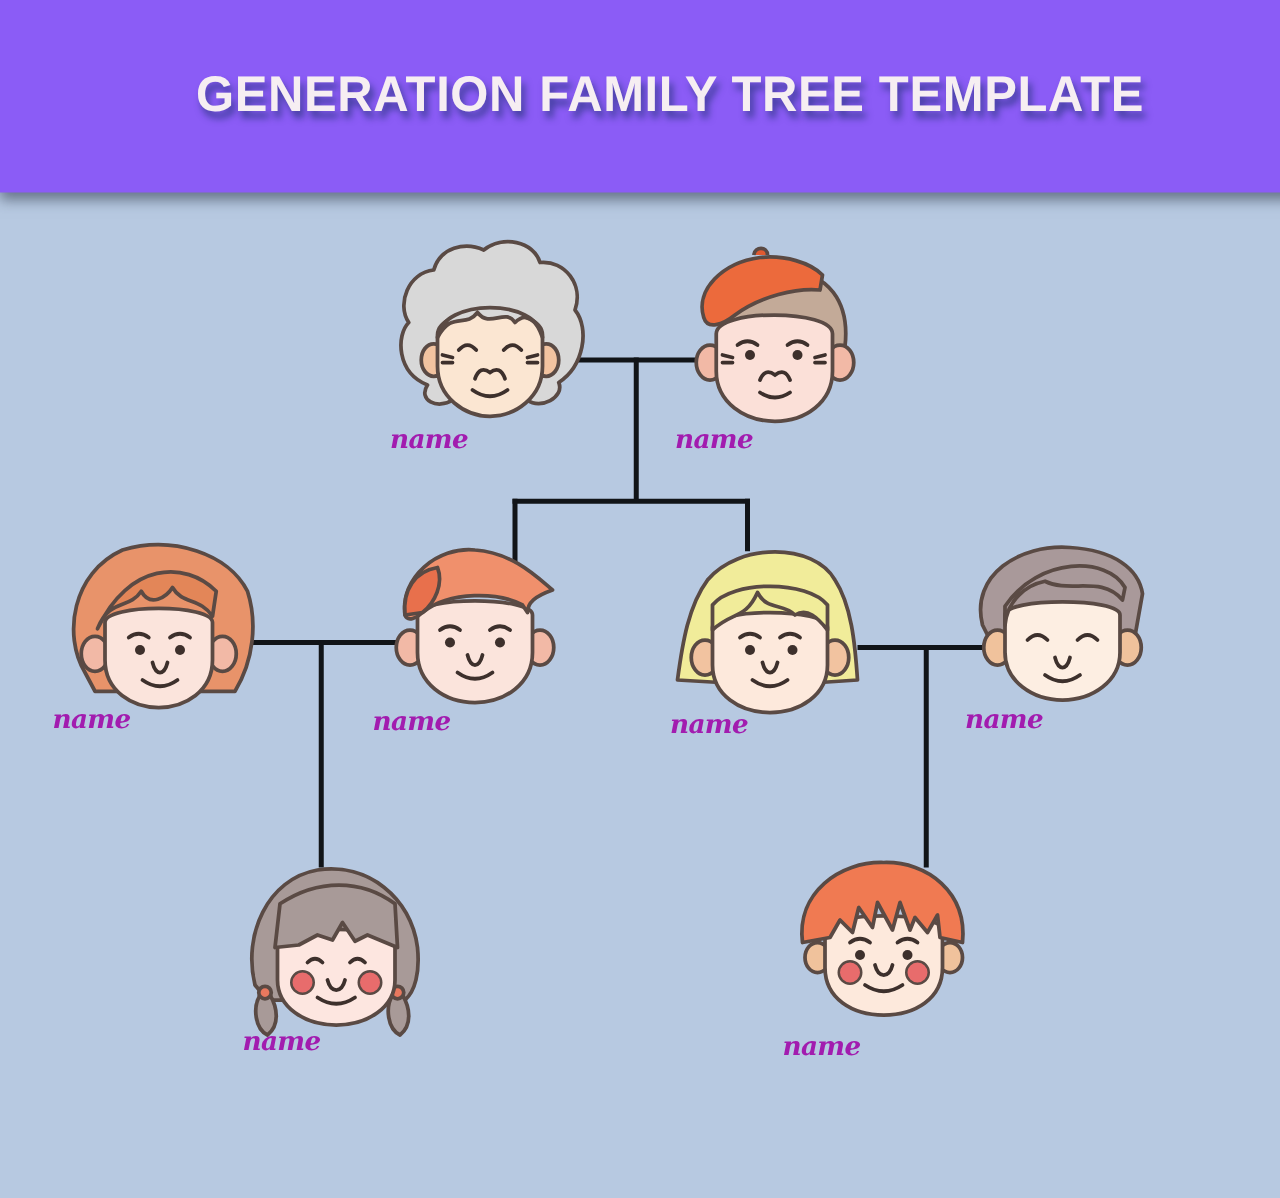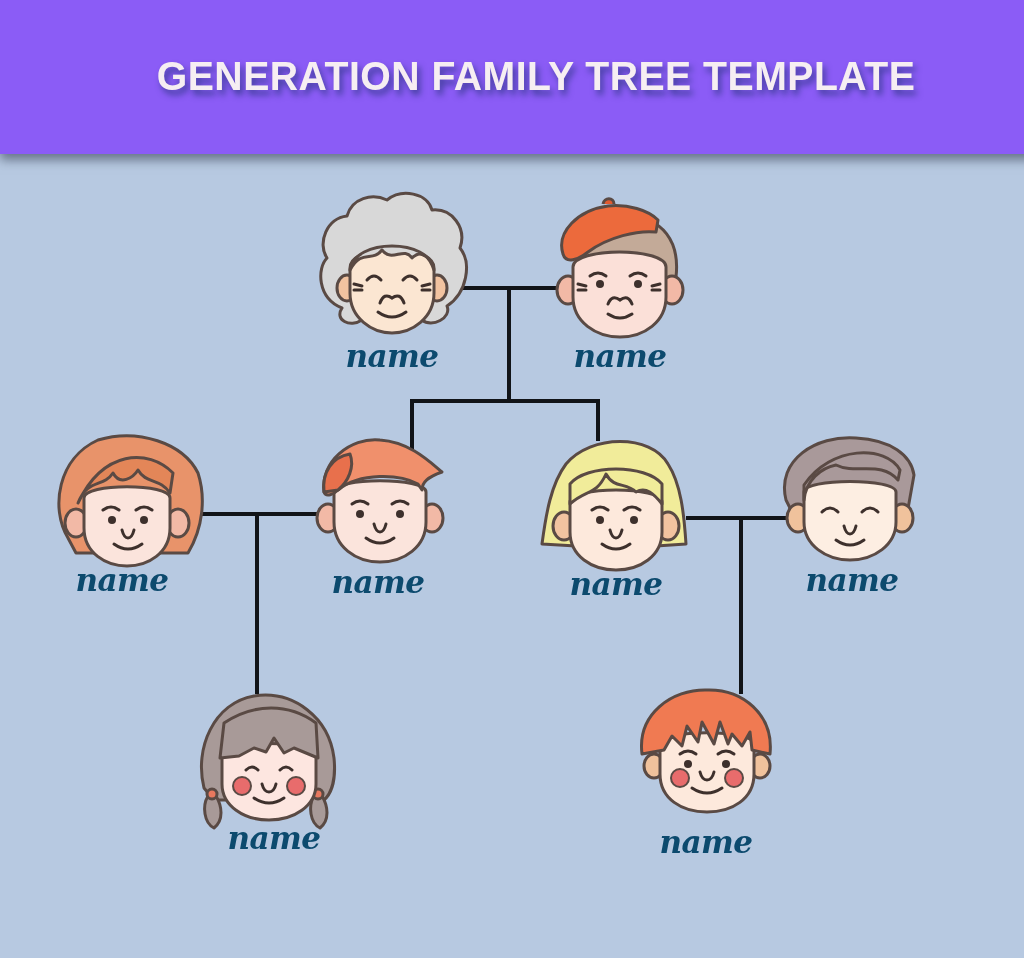--- a/index.html
+++ b/index.html
@@ -26,24 +26,24 @@
     transform: scaleX(0.98);
     text-shadow: 3px 5px 6px rgba(10,40,90,0.55);
     margin-top: -2px;
   }
   .tree { position: absolute; left: 0; top: 0; width: 1024px; height: 958px; }
   .line { position: absolute; background: #111418; }
   .member { position: absolute; width: 160px; height: 200px; }
   .member svg { position: absolute; left: 0; top: 0; }
   .name {
     position: absolute; left: 0; width: 100%;
-    text-align: center;
+    text-align: left;
     font-family: "DejaVu Serif", serif;
     font-style: italic; font-weight: 700;
-    font-size: 31px; color: #0c4a6e;
+    font-size: 21px; color: #a21caf;
     letter-spacing: -0.5px;
   }
 </style>
 </head>
 <body>
 
 <div class="header">
   <div class="title">GENERATION FAMILY TREE TEMPLATE</div>
 </div>
 

